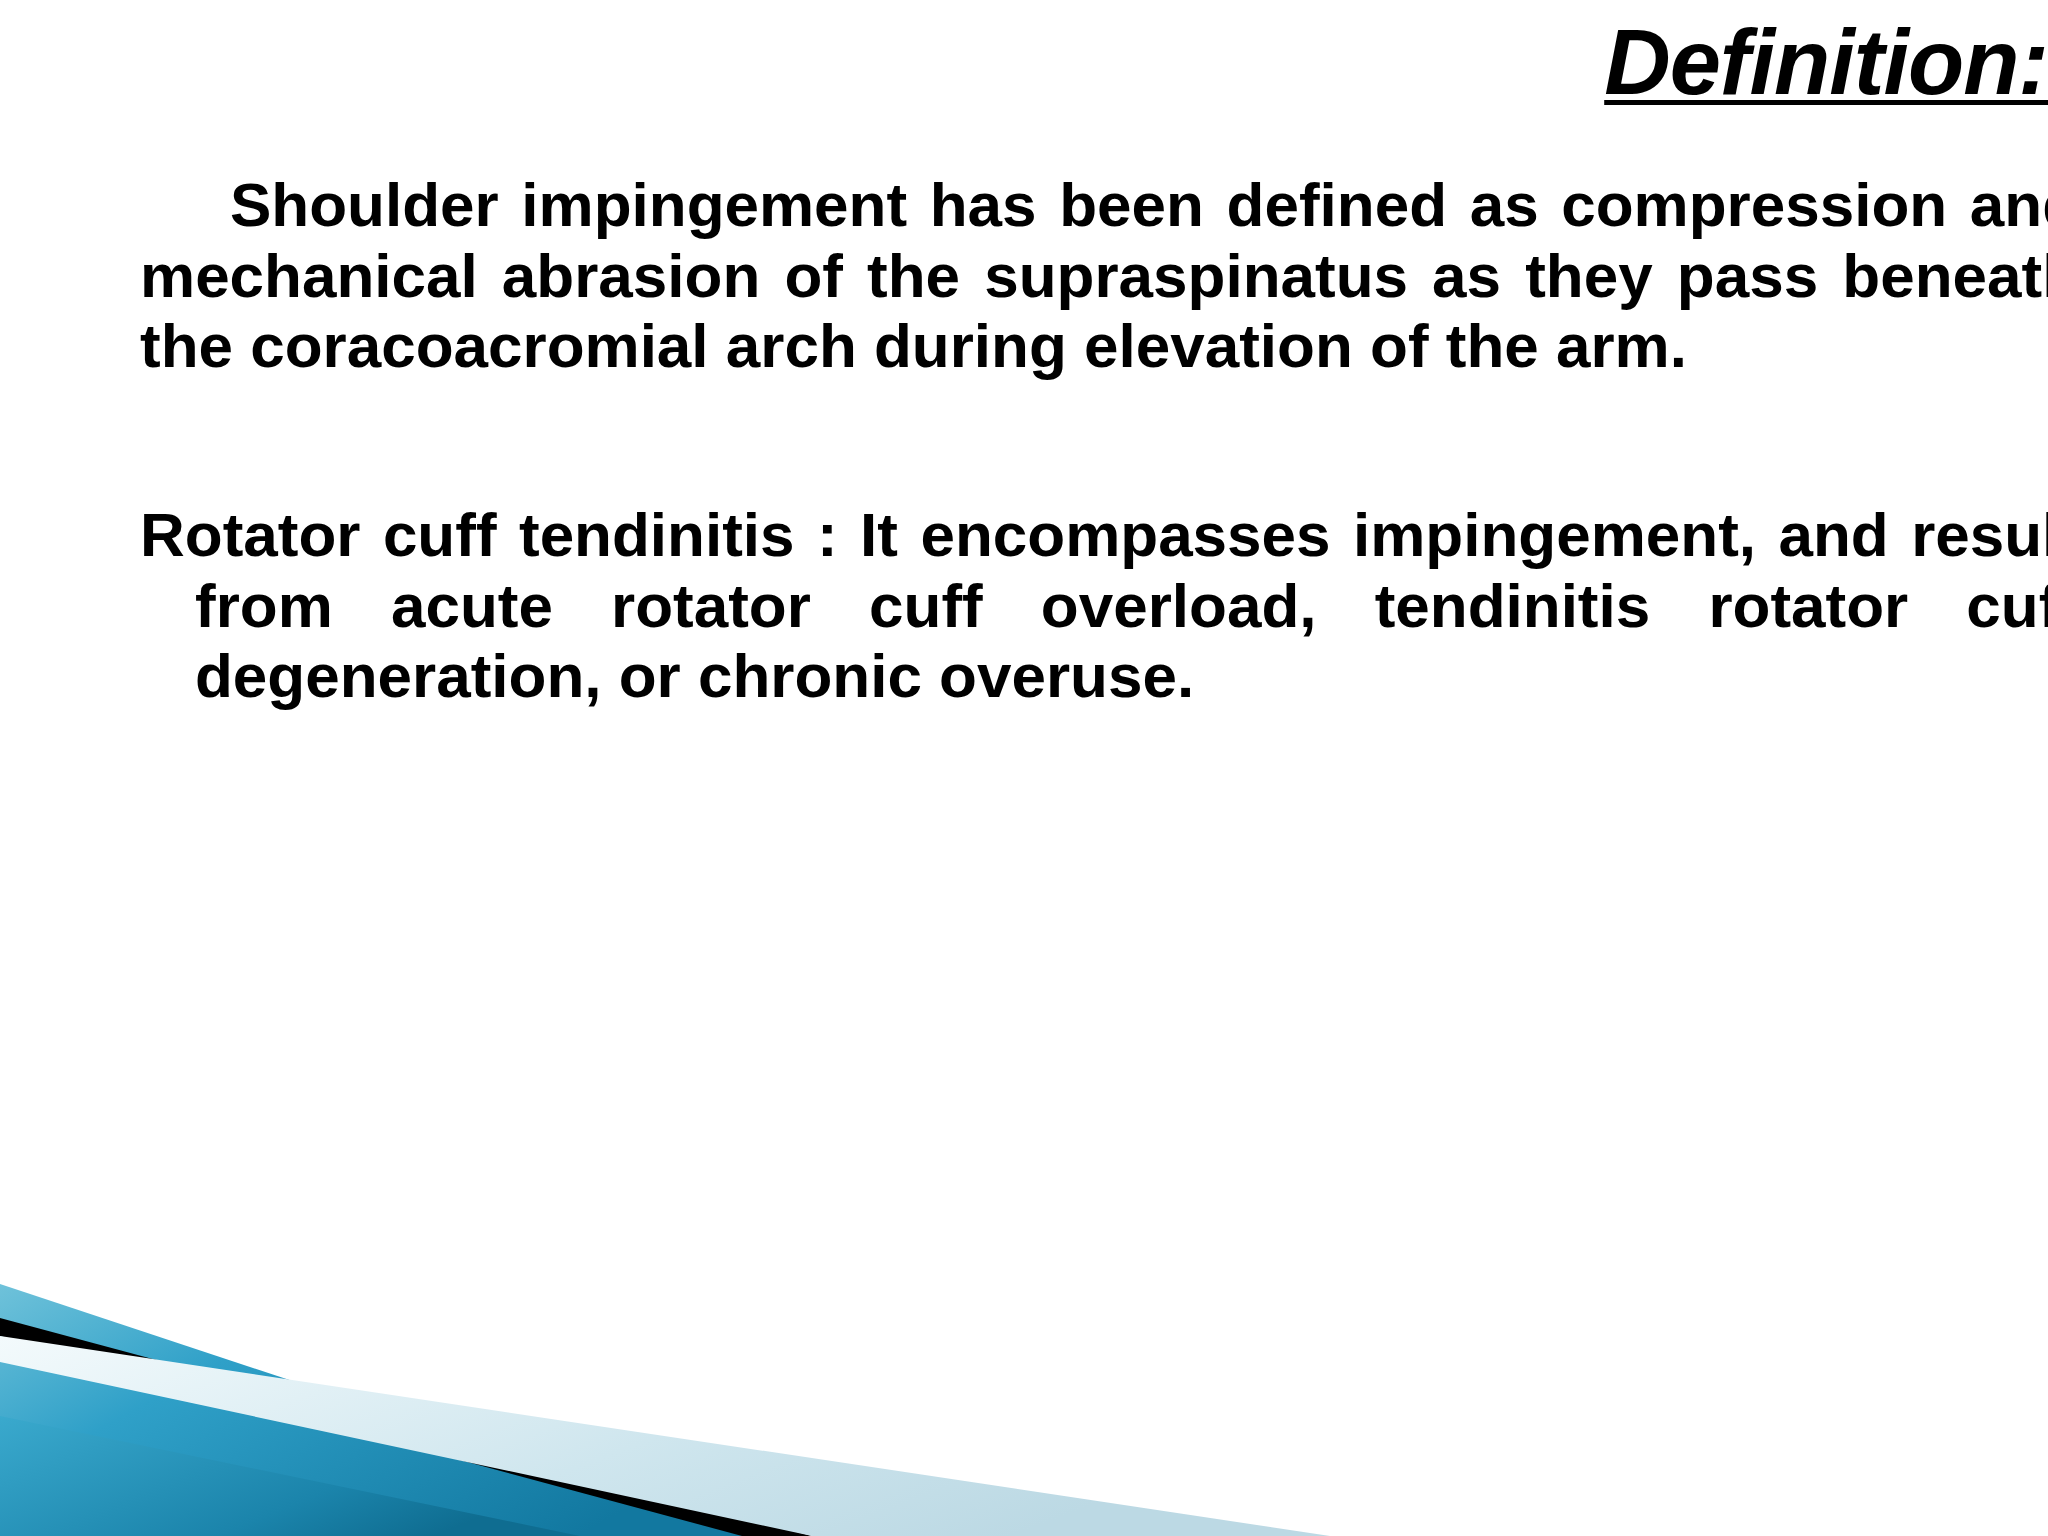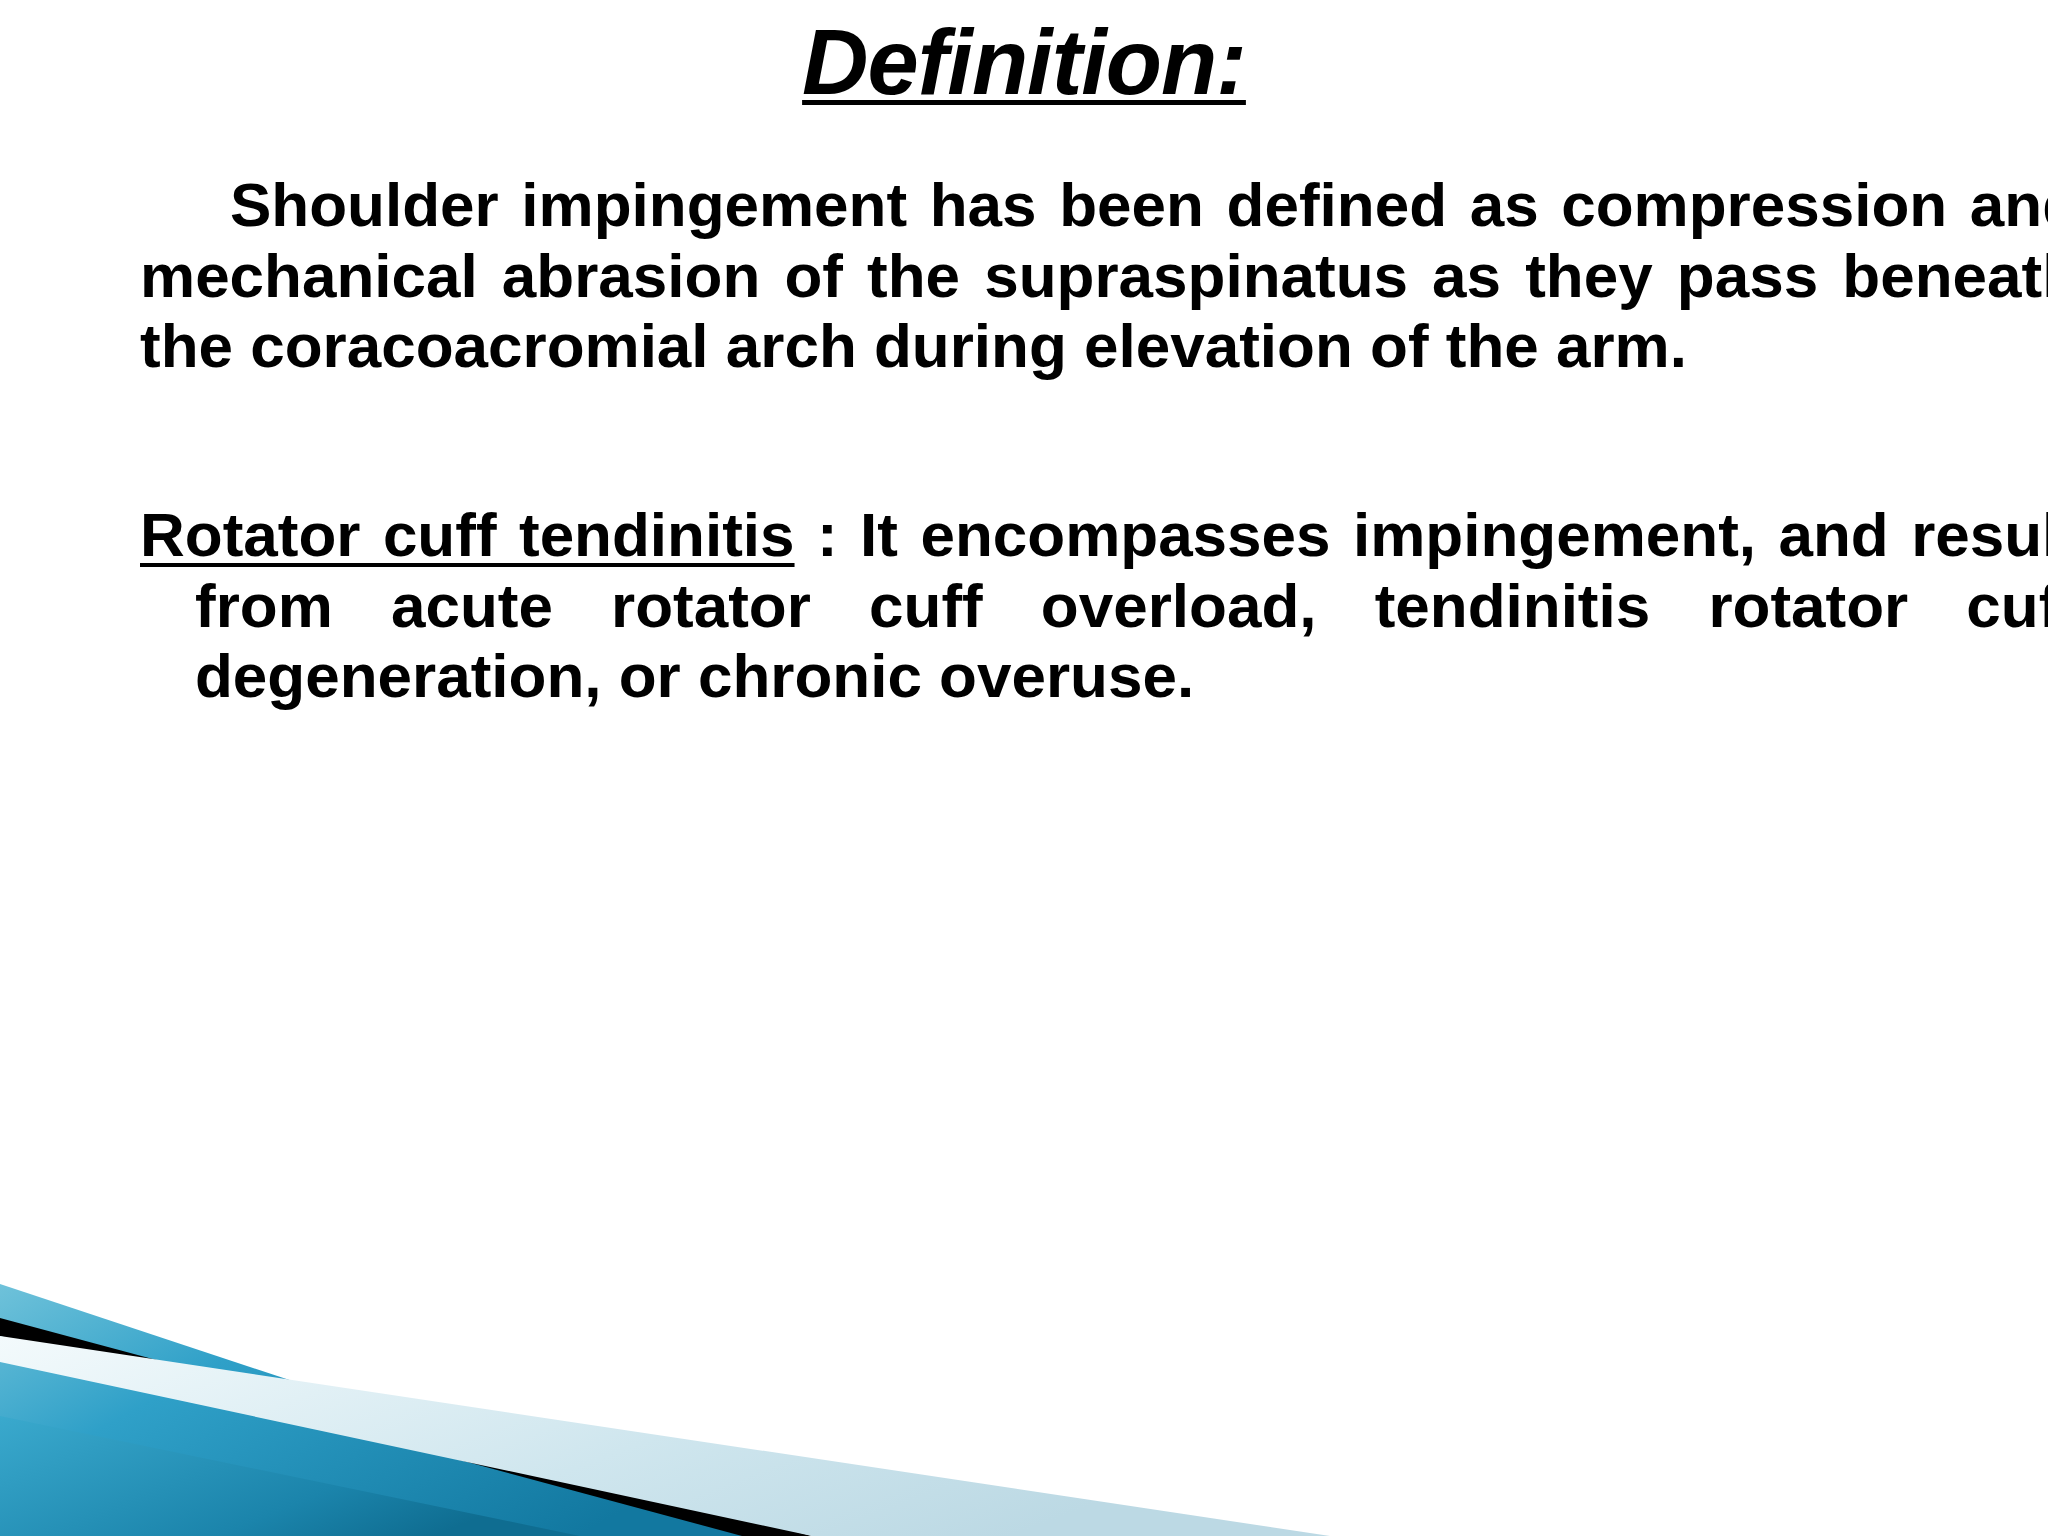--- a/index.html
+++ b/index.html
@@ -20,21 +20,21 @@
     position: absolute;
     inset: 0;
     background: #ffffff;
   }
 
   .slide-title {
     position: absolute;
     top: 14px;
     left: 0;
     width: 100%;
-    text-align: center;
+    text-align: right;
     font-size: 92px;
     font-weight: bold;
     font-style: italic;
     letter-spacing: -1px;
     line-height: 1.05;
   }
   .slide-title span.u {
     text-decoration: underline;
     text-underline-offset: 6px;
     text-decoration-thickness: 5px;
@@ -66,21 +66,20 @@
     margin-top: 118px;
     width: 1940px;
     padding-left: 0;
   }
   .para-2 .hang {
     display: block;
     text-indent: -55px;
     padding-left: 55px;
   }
   .lead-underline {
-    text-decoration: underline;
     text-underline-offset: 7px;
     text-decoration-thickness: 4px;
   }
 
   
   .ribbon {
     position: absolute;
     left: 0;
     bottom: 0;
     width: 1330px;

